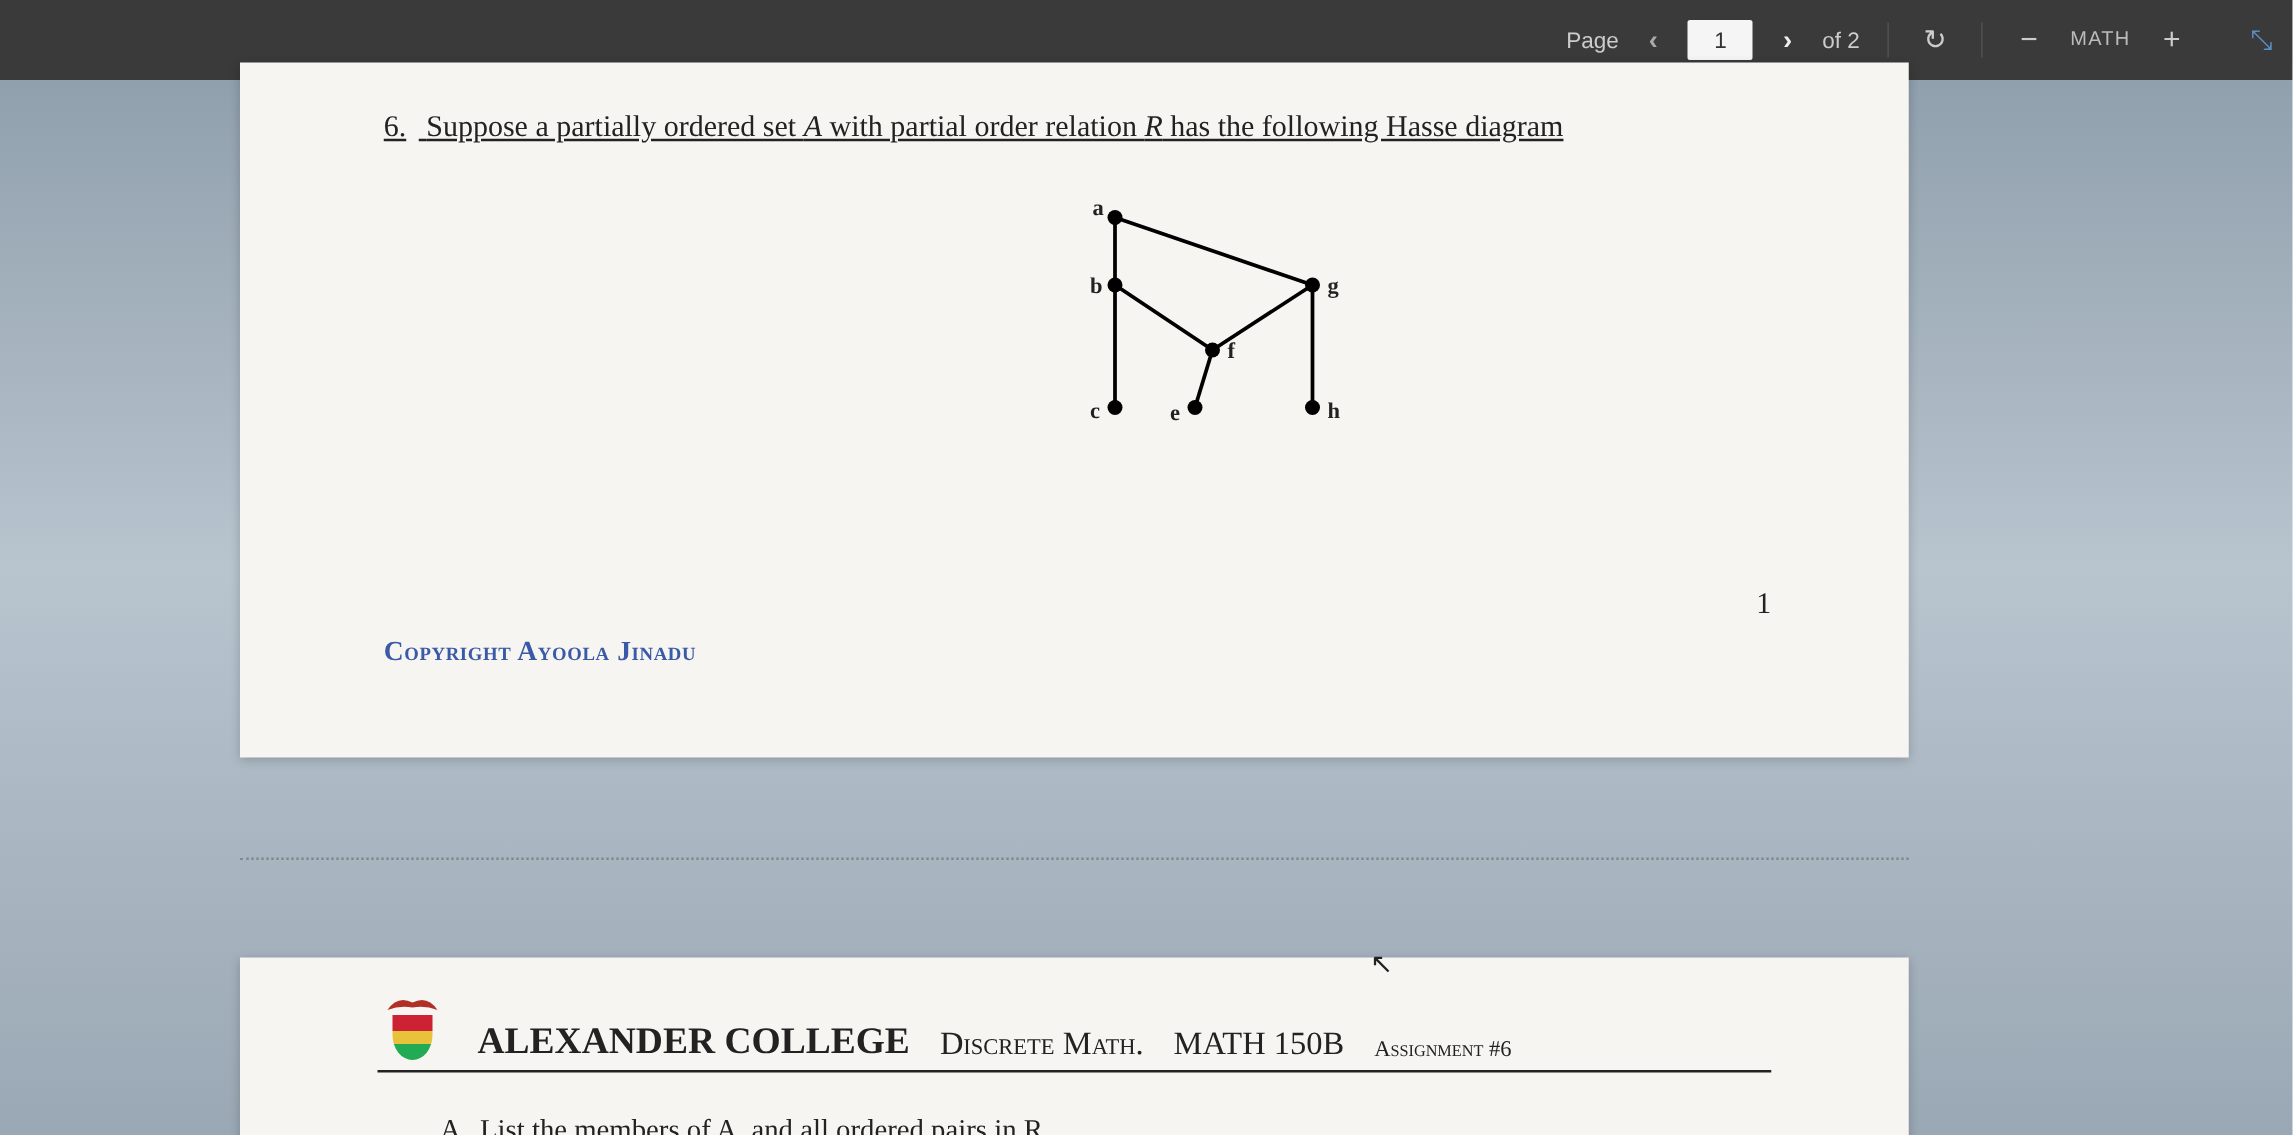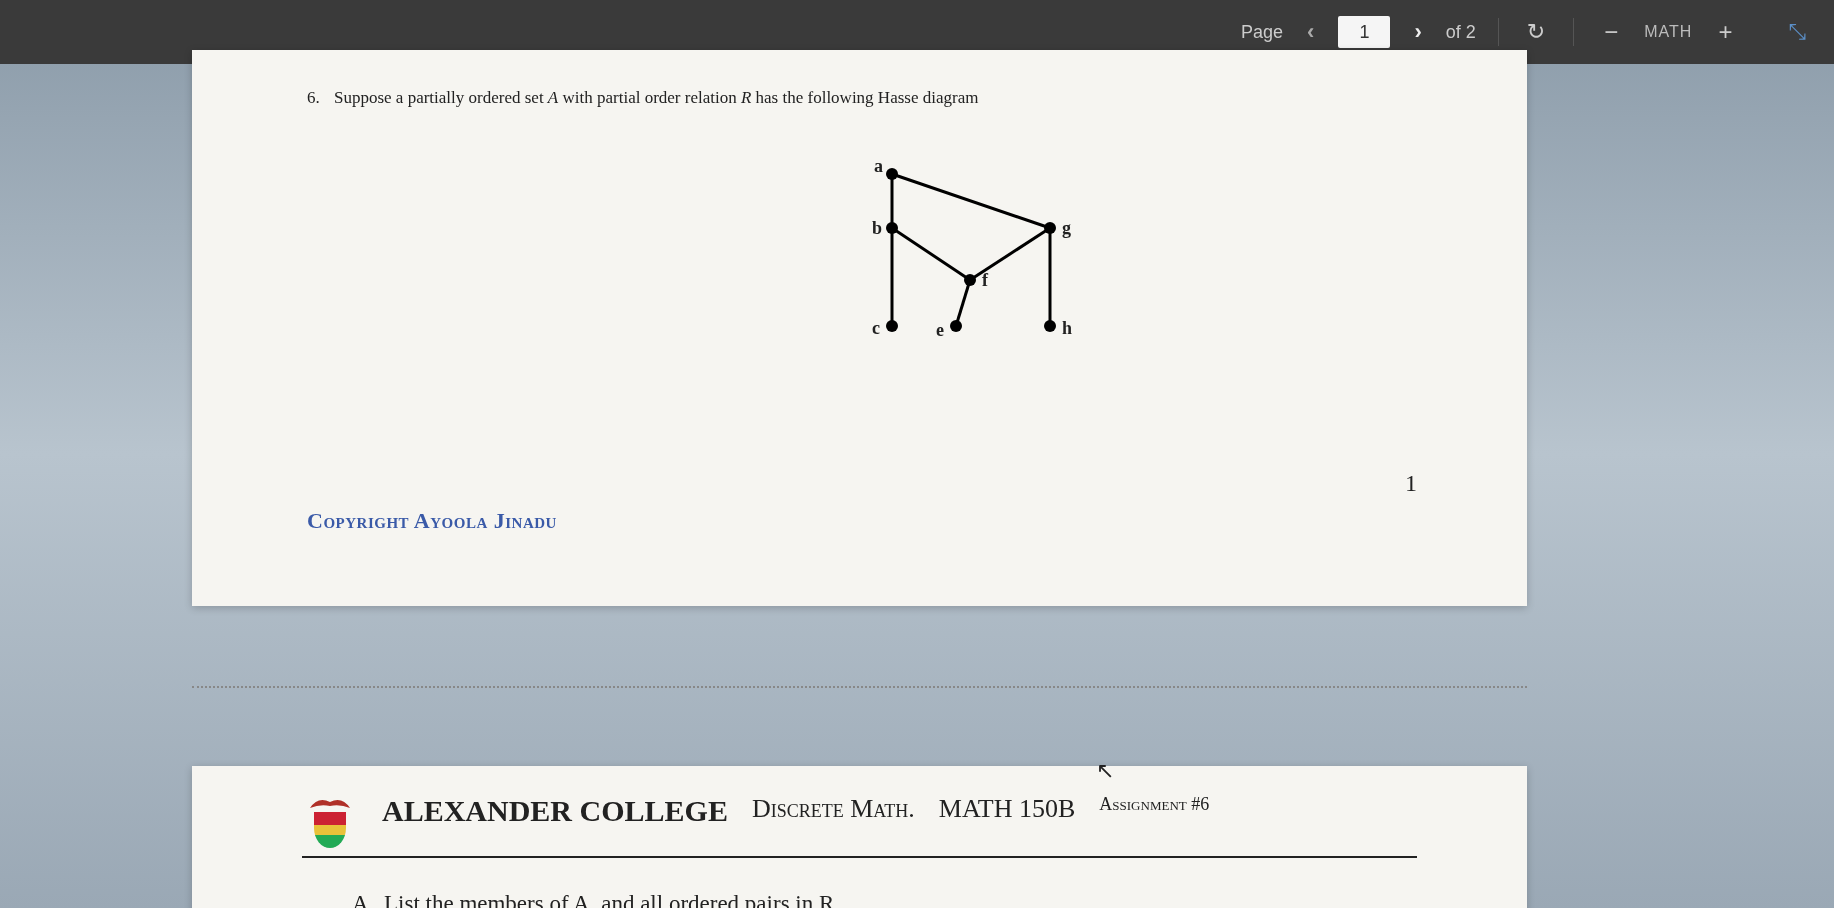--- a/index.html
+++ b/index.html
@@ -6,21 +6,21 @@
 body {
   font-family: Georgia, 'Times New Roman', serif;
   background: linear-gradient(180deg, #8a9aa8 0%, #b8c4ce 50%, #9aa8b5 100%);
   width:1834px; height:908px; overflow:hidden;
   position:relative;
 }
 .toolbar {
   position:absolute; top:0; left:0; right:0; height:64px;
   background:#3a3a3a;
   display:flex; align-items:center; justify-content:flex-end;
-  padding:0 28px; gap:18px;
+  padding:0 16px; gap:18px;
   color:#ddd; font-family:Arial,sans-serif; font-size:18px;
 }
 .toolbar .page-label { color:#ccc; }
 .toolbar .nav-btn { color:#aaa; font-size:22px; cursor:pointer; padding:0 6px; font-weight:bold; }
 .toolbar .page-input {
   width:52px; height:32px; background:#f5f5f5; border:none; text-align:center;
   font-size:18px; color:#333; border-radius:2px;
 }
 .toolbar .of-text { color:#ccc;text-align:right; }
 .toolbar .sep { width:1px; height:28px; background:#555; margin:0 4px; }
@@ -43,42 +43,42 @@
   background:#f6f5f1;
   box-shadow:0 2px 8px rgba(0,0,0,0.2);
 }
 .dotted-sep {
   position:absolute; left:192px; top:636px; width:1335px; height:0;
   border-top:2px dotted #888;
 }
 
 .question {
   position:absolute; left:115px; top:36px; right:80px;
-  font-size:17px; color:#222; line-height:1.4;
+  font-size:24px; color:#222; line-height:1.4;text-decoration:underline;
 }
 .q-num { margin-right:10px; }
 .italic { font-style:italic; }
 
 .hasse {
   position:absolute; left:600px; top:96px; width:340px; height:240px;
 }
 .hasse svg { width:100%; height:100%; }
 .hasse .nlabel { font-family:Georgia,serif; font-size:18px; font-weight:bold; fill:#222; }
 
 .copyright {
   position:absolute; left:115px; top:434px;
   font-variant:small-caps; color:#3a5aa8; font-size:22px; font-weight:bold; letter-spacing:0.5px;margin-top:24px;
 }
 .page-num {
   position:absolute; right:110px; top:420px; font-size:24px; color:#222;
 }
 
 .hdr-row {
   position:absolute; left:110px; top:28px; right:110px;
-  display:flex; gap:24px;
+  display:flex; align-items:flex-end; gap:24px;
   border-bottom:2px solid #222; padding-bottom:6px;
 }
 .logo {
   width:56px; height:56px; position:relative; flex:none;
 }
 .logo .bird {
   position:absolute; top:0; left:6px; width:44px; height:18px;
 }
 .logo .shield {
   position:absolute; top:18px; left:12px; width:32px; height:36px;

